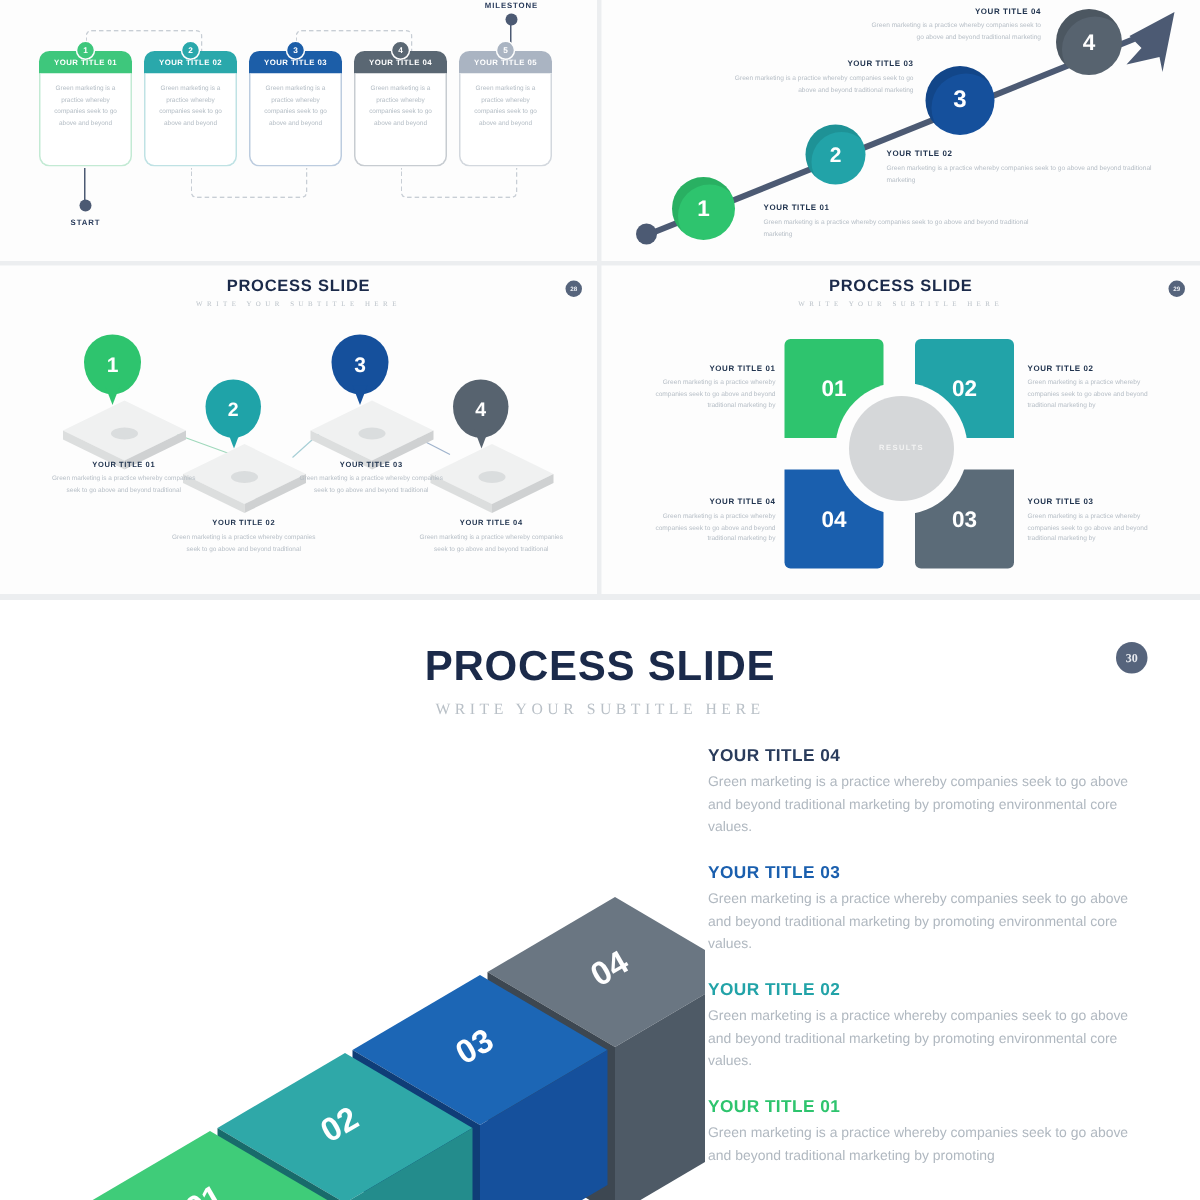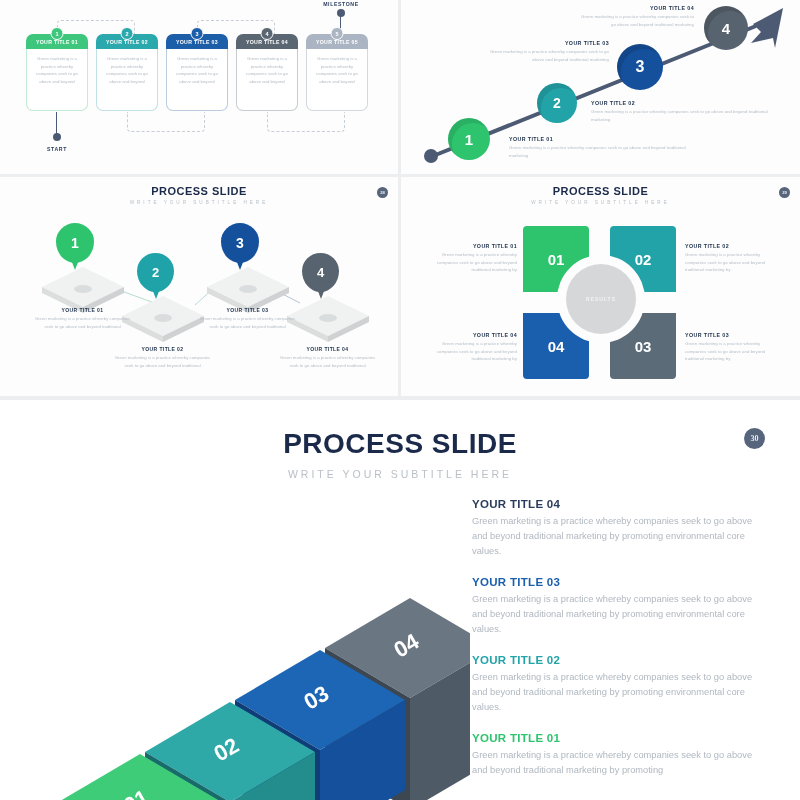--- a/index.html
+++ b/index.html
@@ -16,21 +16,21 @@
   #p-topright  { left: 401px; top: 0; width: 399px; height: 174px; }
   #p-midleft   { left: 0;   top: 177px; width: 398px; height: 219px; }
   #p-midright  { left: 401px; top: 177px; width: 399px; height: 219px; }
   #p-bottom    { left: 0;   top: 400px; width: 800px; height: 400px; background:#ffffff; }
 
   
   .slide-head { text-align: center; }
   .slide-title {
     font-weight: bold; color: #1b2a4a; letter-spacing: .5px;
   }
-  .slide-sub { color: #b9c0c7; letter-spacing: 3px; }
+  .slide-sub { color: #b9c0c7; letter-spacing: 3px; font-family: Liberation Serif, serif; }
   .corner-badge {
     position: absolute; border-radius: 50%;
     background: #56647c; color: #e8ebf0;
     display: flex; align-items: center; justify-content: center;
     font-weight: bold;
   }
 
   
   .cards-wrap { position: absolute; left: 0; top: 0; width: 398px; height: 174px; }
   .card {

